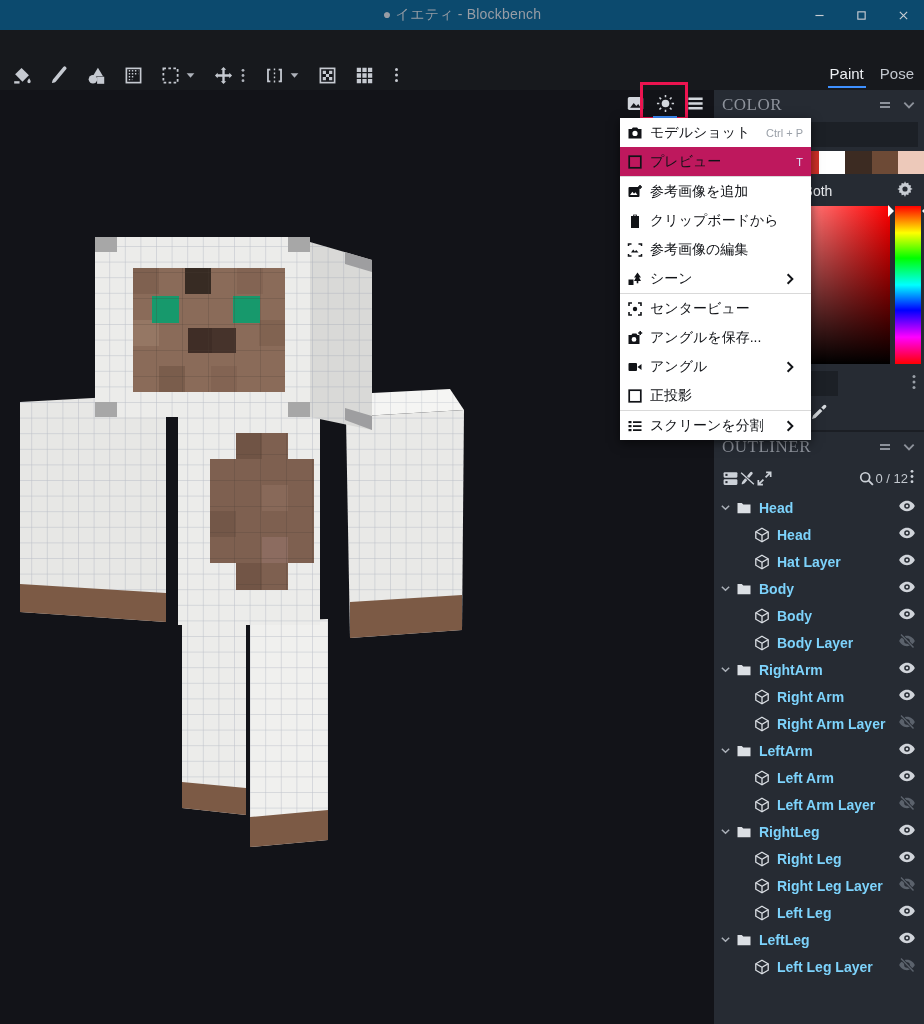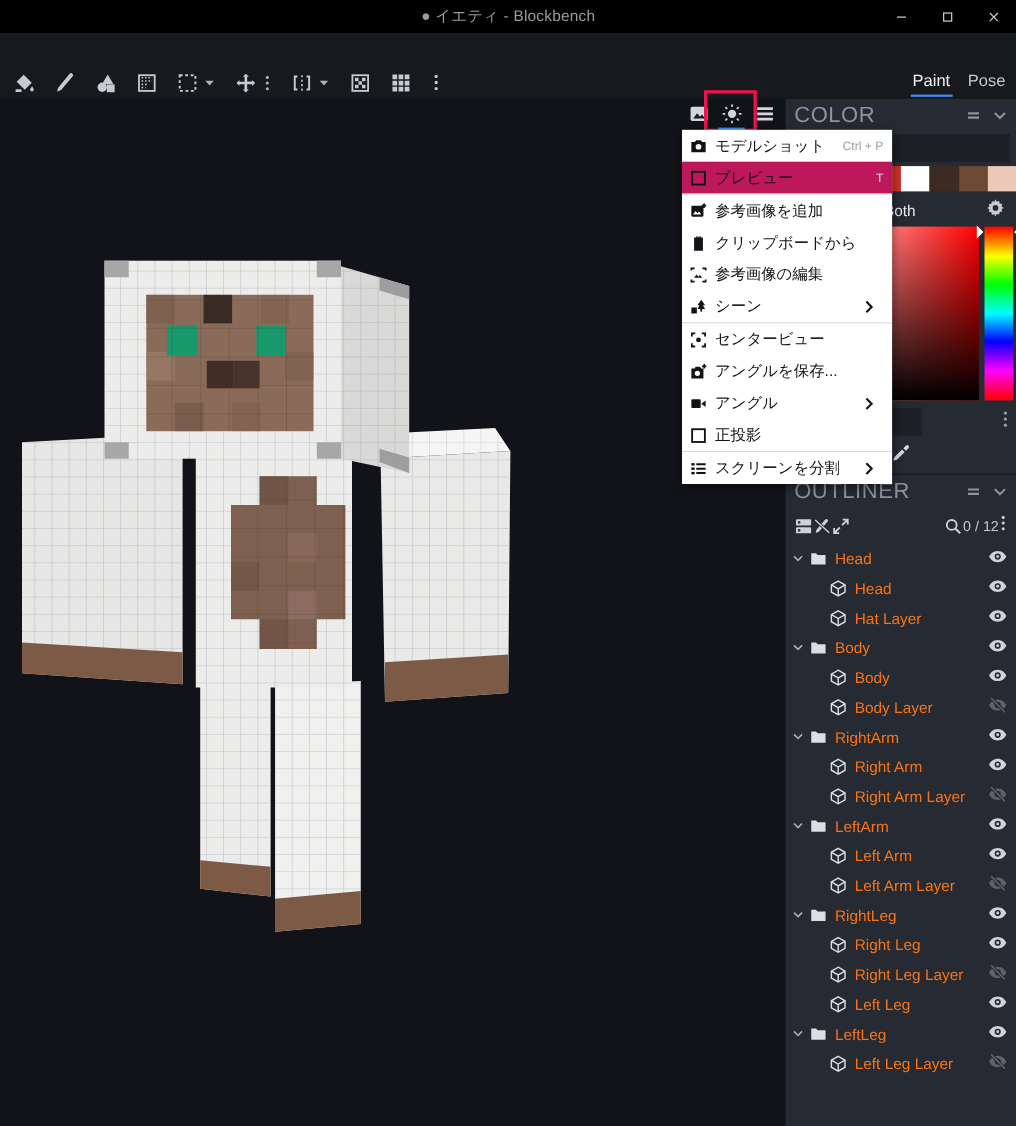--- a/index.html
+++ b/index.html
@@ -2,21 +2,21 @@
 <html><head>
 <meta charset="utf-8">
 <style>
   * { margin:0; padding:0; box-sizing:border-box; }
   html,body { background:#000; }
   body { font-family:"Liberation Sans","DejaVu Sans",sans-serif; }
   .window { position:relative; width:924px; height:1024px; background:#17191d; overflow:hidden; }
 
   
   .titlebar { position:absolute; top:0; left:0; width:100%; height:30px;
-    display:flex; align-items:center; justify-content:center; background:#000000; }
+    display:flex; align-items:center; justify-content:center; background:#0c4a6e; }
   .titlebar-title { color:#989da5; font-size:14px; letter-spacing:.2px; }
   .win-controls { position:absolute; right:0; top:0; height:30px; display:flex; }
   .win-btn { width:42px; height:30px; display:flex; align-items:center; justify-content:center; color:#c9cdd3; }
   .win-btn svg { width:13px; height:13px; }
 
   
   .topbar { position:absolute; top:30px; left:0; width:100%; height:60px; background:#17191d;
     display:flex; align-items:flex-end; }
   .tools { display:flex; align-items:flex-end; height:34px; padding-left:4px; }
   .tool { position:relative; height:30px; padding:0 9px; display:flex; align-items:center; color:#c6cad1; }
@@ -50,21 +50,21 @@
   .menu-item .mi-label { flex:1; overflow:hidden; }
   .menu-item .mi-shortcut { font-size:11px; color:#9aa0a8; margin-left:4px; }
   .menu-item .mi-sub { width:12px; height:12px; color:#111317; margin-left:6px; }
   .menu-item.highlight { background:#be185d; }
   .menu-item.highlight .mi-shortcut { color:#d9e9ff; }
   .menu-sep { height:1px; background:#d9d9d9; }
 
   
   .right-panel { width:210px; height:934px; background:#262b33; display:flex; flex-direction:column; }
   .panel-header { height:30px; display:flex; align-items:center; padding:0 8px; color:#8d929b; }
-  .panel-title { font-size:20px; letter-spacing:.5px; }
+  .panel-title { font-size:17px; letter-spacing:.5px;font-family:Liberation Serif, serif; }
   .panel-header .ph-icons { margin-left:auto; display:flex; align-items:center; gap:10px; }
   .panel-header svg { width:14px; height:14px; }
 
   .hex-field { margin:2px 6px 4px; height:25px; background:#1c2026; color:#f2f4f7;
     font-size:17px; display:flex; align-items:center; padding-left:40px; letter-spacing:1px; }
   .swatches { display:flex; height:23px; margin:0 0 2px 0; }
   .swatch { flex:1; }
   .picker-tabs { height:30px; display:flex; align-items:center; padding:0 10px; gap:0; }
   .picker-tab { font-size:14px; padding:0 12px; color:#a9aeb6; }
   .picker-tab.active { color:#e9ebef; }
@@ -89,21 +89,21 @@
 
   .panel-split { height:2px; background:#1b1e24; margin-top:2px; }
 
   .outliner-toolbar { height:32px; display:flex; align-items:center; padding:0 8px; color:#ccd1d8; }
   .outliner-toolbar svg { width:17px; height:17px; }
   .ot-search { margin-left:auto; }
   .ot-counter { font-size:13px; color:#c3c8cf; }
   .outliner-toolbar .kebab svg { width:8px; height:15px; }
 
   .outliner-rows { flex:1; overflow:hidden; }
-  .o-row { height:27px; display:flex; align-items:center; padding:0 6px 0 6px; color:#f97316; font-size:14px; }
+  .o-row { height:27px; display:flex; align-items:center; padding:0 6px 0 6px; color:#7dd3fc; font-size:14px;font-weight:bold; }
   .o-row .chev { width:11px; height:11px; color:#aab0b8; margin-right:5px; flex:none; }
   .o-row .o-icon { width:16px; height:16px; margin-right:7px; flex:none; color:#dbdfe4; }
   .o-row.cube { padding-left:40px; }
   .o-row .o-label { flex:1; white-space:nowrap; overflow:hidden; }
   .o-row .eye { width:18px; height:18px; flex:none; color:#d0d4da; margin-right:2px; }
   .o-row .eye.off { color:#5b626c; }
 </style>
 </head>
 <body>
 

